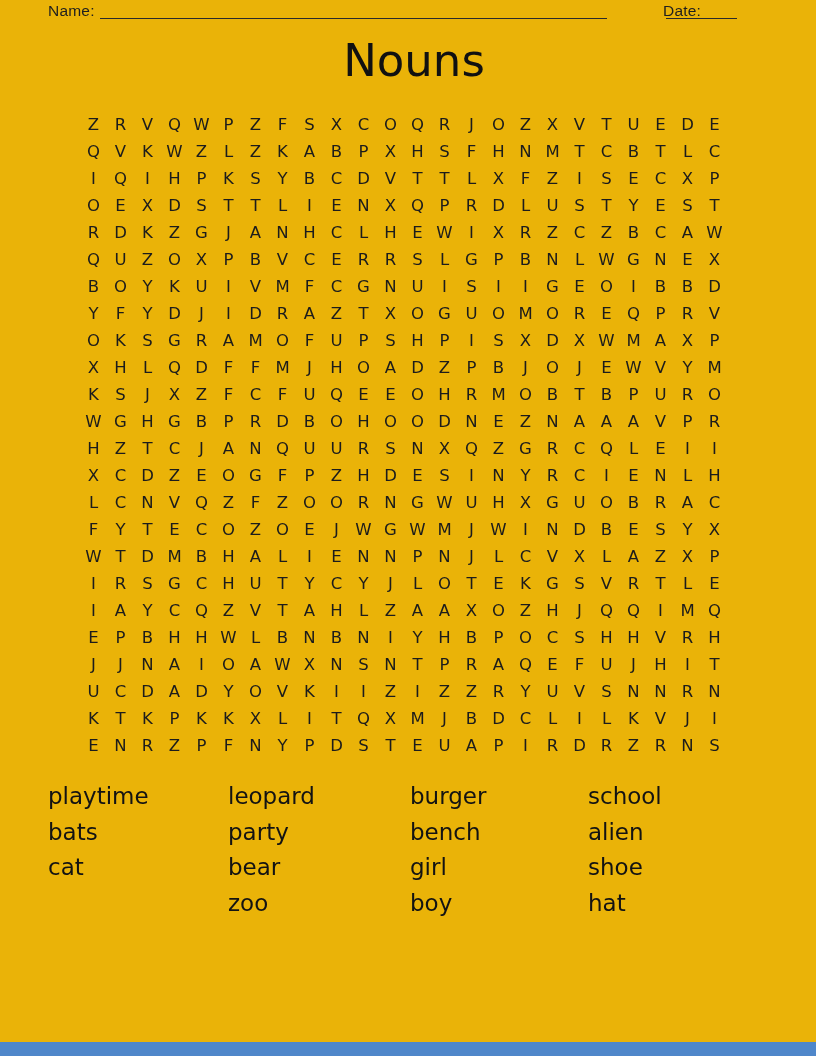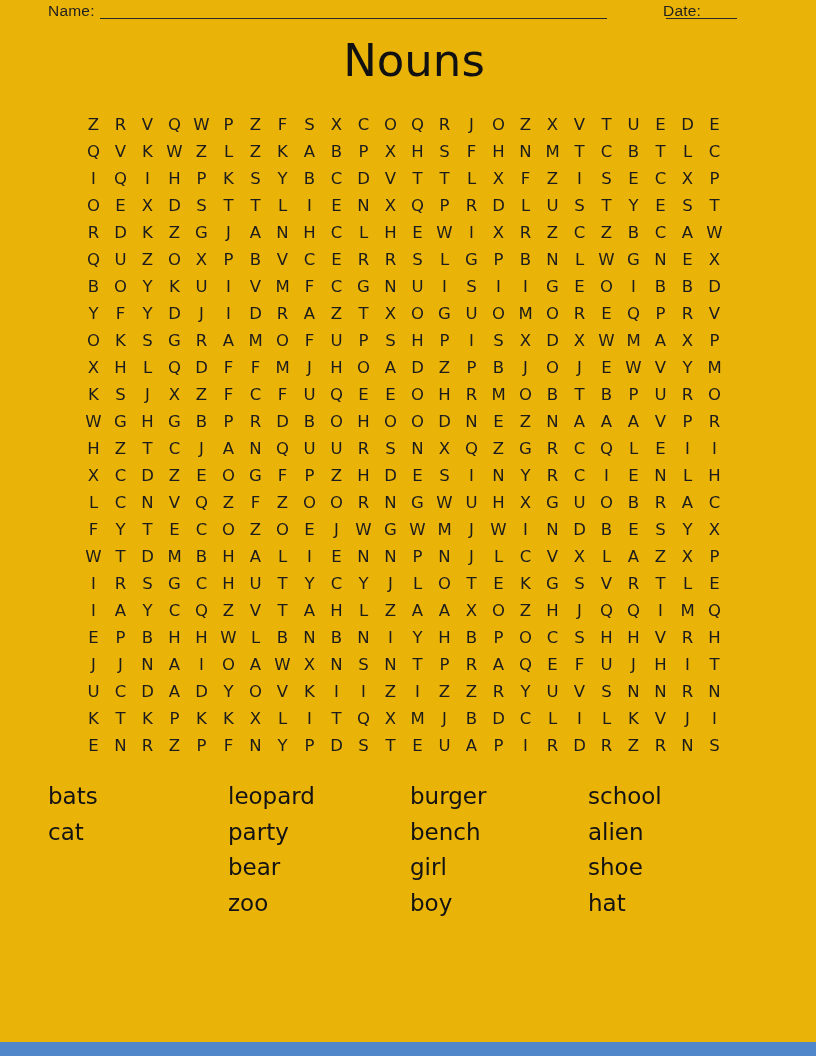--- a/index.html
+++ b/index.html
@@ -678,20 +678,21 @@
       <span class="grid-cell">D</span>
       <span class="grid-cell">R</span>
       <span class="grid-cell">Z</span>
       <span class="grid-cell">R</span>
       <span class="grid-cell">N</span>
       <span class="grid-cell">S</span>
     </div>
 
   <div class="words">
       <div class="word-col word-col-0">
+        <div class="word">playtime</div>
         <div class="word">bats</div>
         <div class="word">cat</div>
       </div>
       <div class="word-col word-col-1">
         <div class="word">leopard</div>
         <div class="word">party</div>
         <div class="word">bear</div>
         <div class="word">zoo</div>
       </div>
       <div class="word-col word-col-2">

